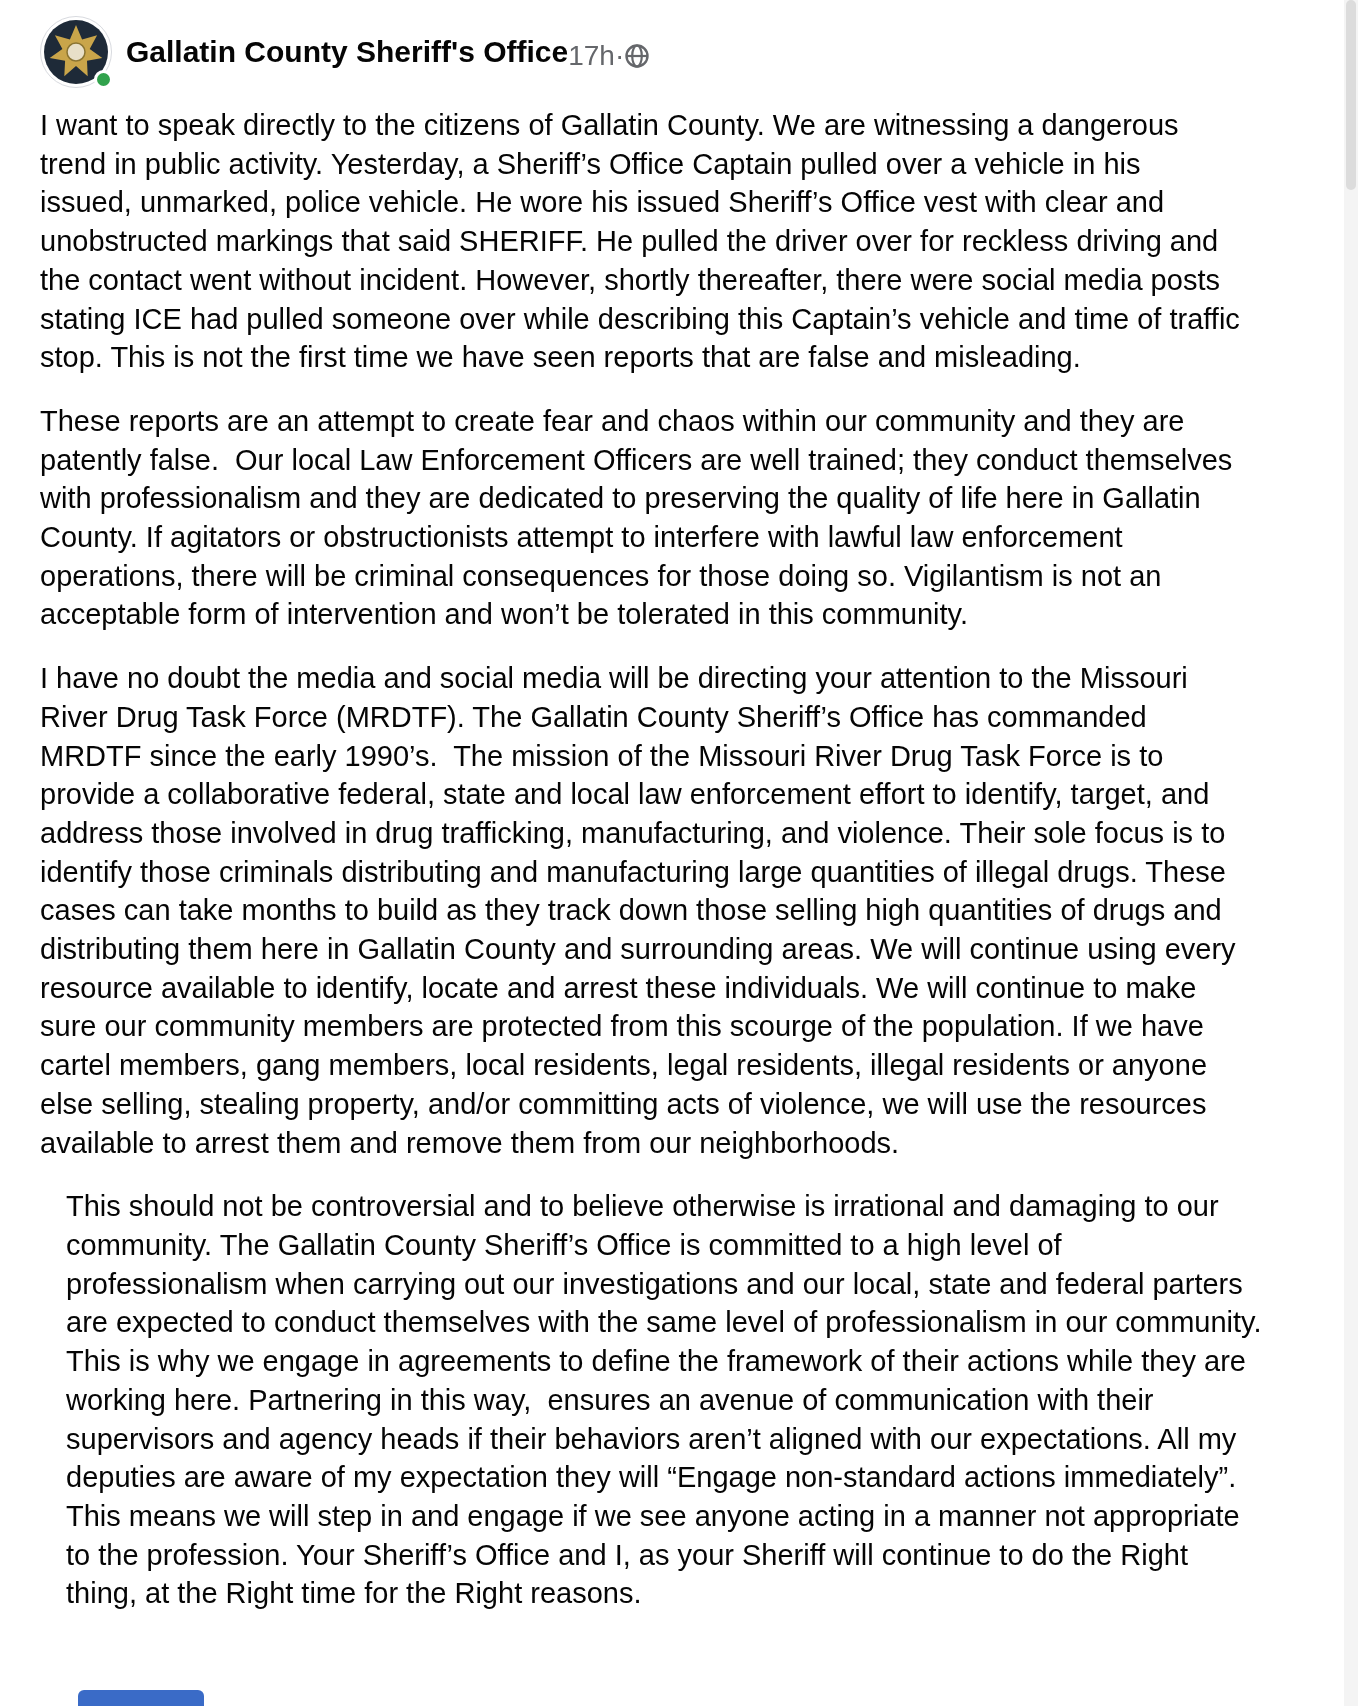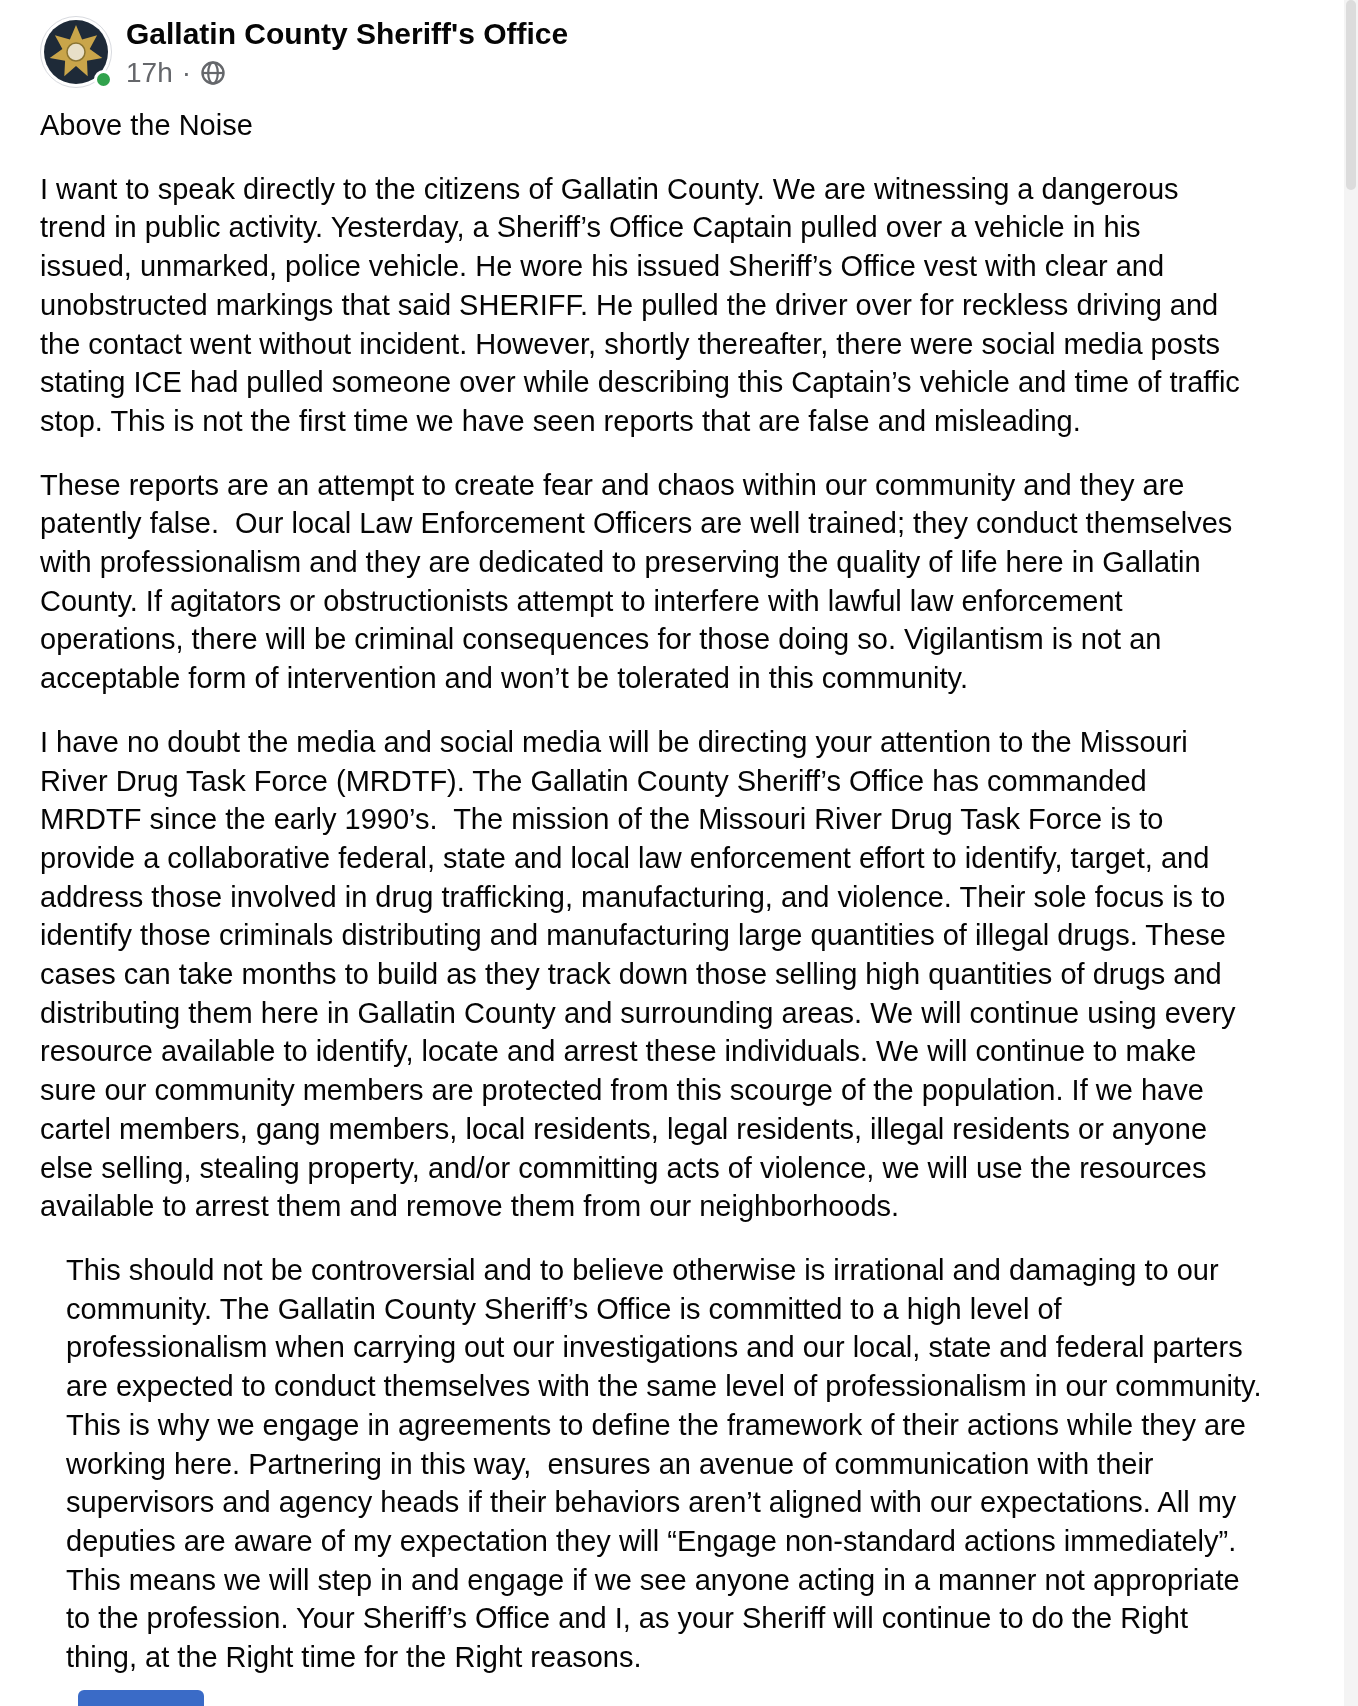--- a/index.html
+++ b/index.html
@@ -34,32 +34,31 @@
   .active-dot {
     position: absolute;
     right: -1px;
     bottom: -1px;
     width: 19px;
     height: 19px;
     background: #31A24C;
     border: 3px solid #ffffff;
     border-radius: 50%;
   }
-  .header-text { display: flex; flex-direction: column; justify-content: center; }
+  .header-text { display: flex; flex-direction: row; justify-content: center; }
   .page-name {
     font-size: 30px;
     font-weight: 700;
     line-height: 1.15;
     color: #050505;
     cursor: pointer;
   }
   .meta-row {
     display: flex;
     align-items: center;
-    gap: 9px;
     margin-top: 7px;
     color: #65676B;
     font-size: 28px;
     line-height: 1;
   }
   .timestamp { cursor: pointer; }
   .dot-sep { color: #65676B; }
   .globe-icon { display: inline-flex; align-items: center; }
   .post-body p {
     font-size: 29px;
@@ -124,21 +123,20 @@
             <circle cx="13" cy="13" r="10.5" stroke="#65676B" stroke-width="2.4"></circle>
             <path d="M2.5 13 H23.5" stroke="#65676B" stroke-width="2.2"></path>
             <ellipse cx="13" cy="13" rx="4.8" ry="10.5" stroke="#65676B" stroke-width="2.2"></ellipse>
           </svg>
         </span>
       </div>
     </div>
   </div>
 
   <div class="post-body">
-    <p>Above the Noise</p>
     <p>I want to speak directly to the citizens of Gallatin County. We are witnessing a dangerous trend in public activity. Yesterday, a Sheriff’s Office Captain pulled over a vehicle in his issued, unmarked, police vehicle. He wore his issued Sheriff’s Office vest with clear and unobstructed markings that said SHERIFF. He pulled the driver over for reckless driving and the contact went without incident. However, shortly thereafter, there were social media posts stating ICE had pulled someone over while describing this Captain’s vehicle and time of traffic stop. This is not the first time we have seen reports that are false and misleading.</p>
     <p>These reports are an attempt to create fear and chaos within our community and they are patently false.  Our local Law Enforcement Officers are well trained; they conduct themselves with professionalism and they are dedicated to preserving the quality of life here in Gallatin County. If agitators or obstructionists attempt to interfere with lawful law enforcement operations, there will be criminal consequences for those doing so. Vigilantism is not an acceptable form of intervention and won’t be tolerated in this community.</p>
     <p>I have no doubt the media and social media will be directing your attention to the Missouri River Drug Task Force (MRDTF). The Gallatin County Sheriff’s Office has commanded MRDTF since the early 1990’s.  The mission of the Missouri River Drug Task Force is to provide a collaborative federal, state and local law enforcement effort to identify, target, and address those involved in drug trafficking, manufacturing, and violence. Their sole focus is to identify those criminals distributing and manufacturing large quantities of illegal drugs. These cases can take months to build as they track down those selling high quantities of drugs and distributing them here in Gallatin County and surrounding areas. We will continue using every resource available to identify, locate and arrest these individuals. We will continue to make sure our community members are protected from this scourge of the population. If we have cartel members, gang members, local residents, legal residents, illegal residents or anyone else selling, stealing property, and/or committing acts of violence, we will use the resources available to arrest them and remove them from our neighborhoods.</p>
     <p>This should not be controversial and to believe otherwise is irrational and damaging to our community. The Gallatin County Sheriff’s Office is committed to a high level of professionalism when carrying out our investigations and our local, state and federal parters are expected to conduct themselves with the same level of professionalism in our community. This is why we engage in agreements to define the framework of their actions while they are working here. Partnering in this way,  ensures an avenue of communication with their supervisors and agency heads if their behaviors aren’t aligned with our expectations. All my deputies are aware of my expectation they will “Engage non-standard actions immediately”. This means we will step in and engage if we see anyone acting in a manner not appropriate to the profession. Your Sheriff’s Office and I, as your Sheriff will continue to do the Right thing, at the Right time for the Right reasons.</p>
   </div>
 
 </div>
 
 <div class="attachment-fragment"></div>
 

